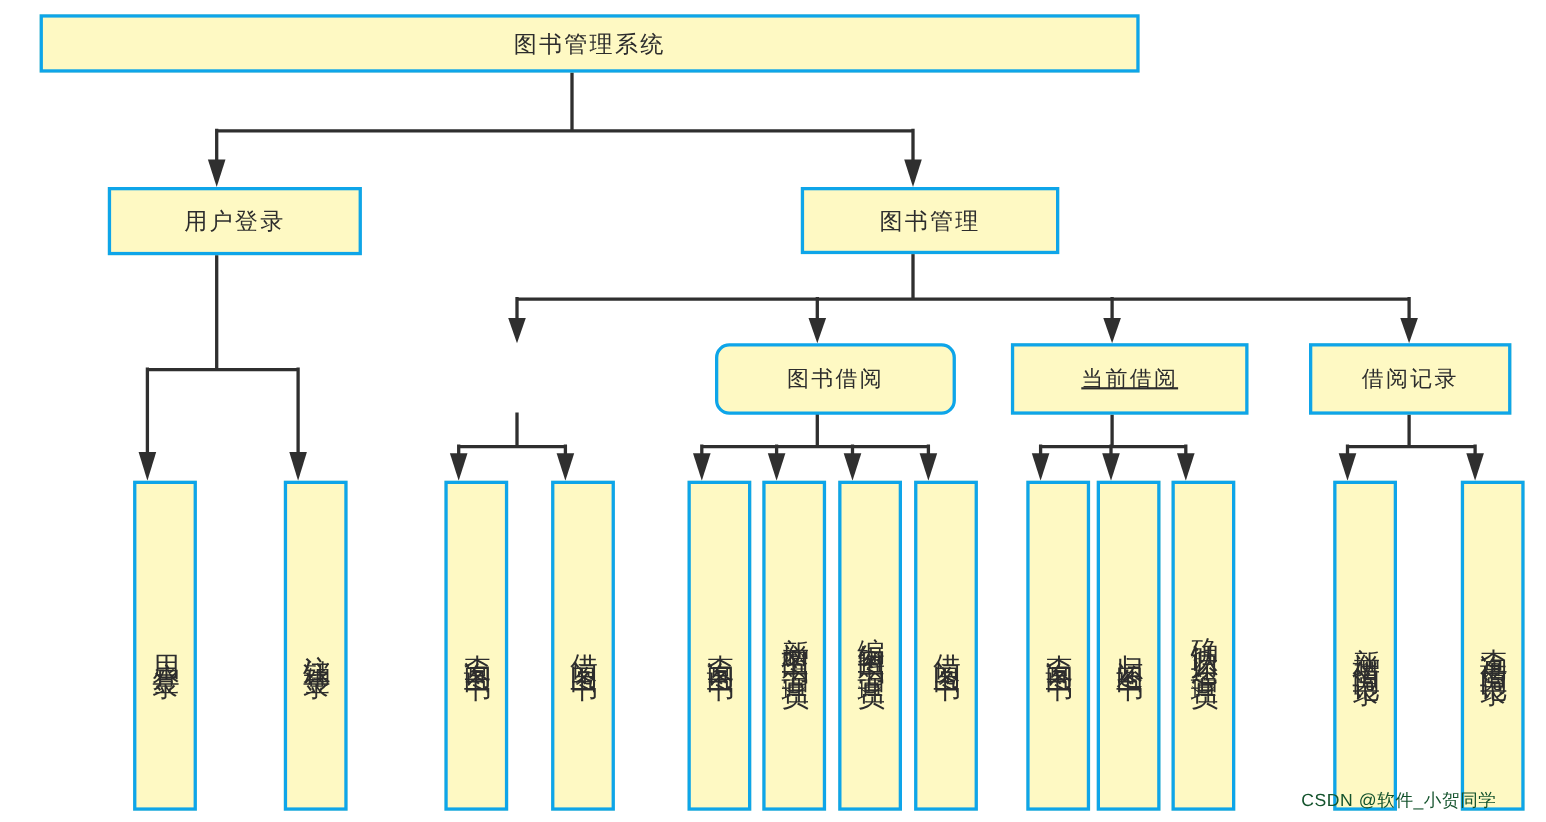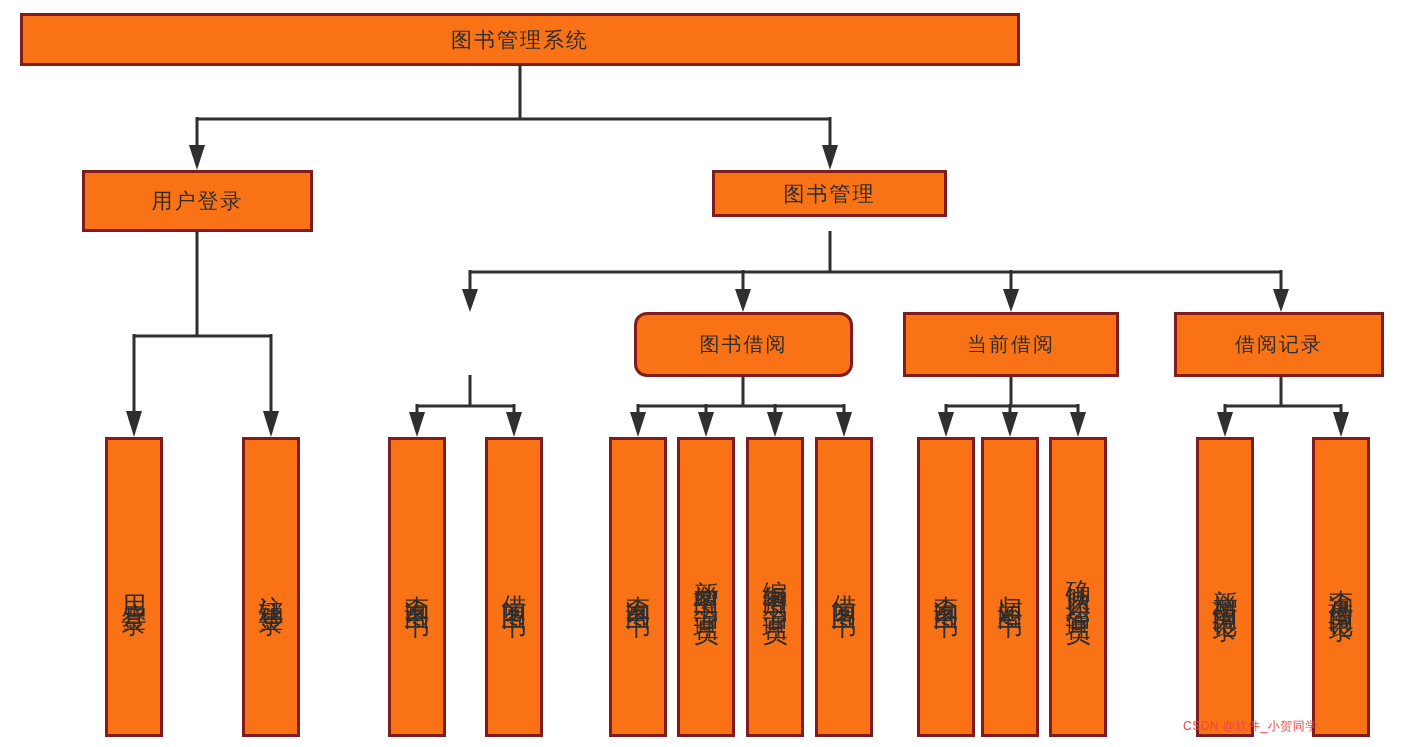--- a/index.html
+++ b/index.html
@@ -12,38 +12,39 @@
     overflow: hidden;
   }
   #connectors {
     position: absolute;
     left: 0; top: 0;
     width: 1405px; height: 747px;
     z-index: 0;
   }
   .box {
     position: absolute;
-    background: #f97316;
-    border: 3px solid #7f1d1d;
+    background: #fef9c3;
+    border: 3px solid #0ea5e9;
     box-sizing: border-box;
     display: flex;
     align-items: center;
     justify-content: center;
     color: #2d2d2d;
     z-index: 1;
+    margin-left: 16px;
   }
   .hbox { font-size: 21px; letter-spacing: 2px; }
   .root-box   { left: 20px;   top: 13px;  width: 1000px; height: 53px; }
   .l2-user    { left: 82px;   top: 170px; width: 231px;  height: 62px; }
-  .l2-book    { left: 712px;  top: 170px; width: 235px;  height: 47px; font-family: Liberation Serif, serif; }
+  .l2-book    { left: 712px;  top: 170px; width: 235px;  height: 61px; font-family: Liberation Serif, serif; }
   .l3 { top: 312px; height: 65px; font-size: 20px; }
   .l3-newbooks { left: 363px;  width: 215px; }
   .l3-borrow   { left: 634px;  width: 219px; border-radius: 13px; }
-  .l3-current  { left: 903px;  width: 216px; }
-  .l3-records  { left: 1174px; width: 210px; }
+  .l3-current  { left: 903px;  width: 216px; text-decoration: underline; }
+  .l3-records  { left: 1174px; width: 184px; }
   .leaf {
     top: 437px;
     width: 58px;
     height: 300px;
   }
   .leaf span {
     writing-mode: vertical-rl;
     text-orientation: mixed;
     font-size: 25px;
     letter-spacing: 6px;
@@ -60,22 +61,22 @@
   .leaf-bb4 { left: 815px; }
   .leaf-cb1 { left: 917px; }
   .leaf-cb2 { left: 981px; }
   .leaf-cb3 { left: 1049px; }
   .leaf-br1 { left: 1196px; }
   .leaf-br2 { left: 1312px; }
   .watermark {
     position: absolute;
     left: 1183px;
     top: 718px;
-    font-size: 12px;
-    color: #ef4444;
+    font-size: 16px;
+    color: #14532d;
     letter-spacing: 0.5px;
     z-index: 2;
     white-space: nowrap;
   }
 </style>
 </head>
 <body>
 
 <div id="canvas">
 

